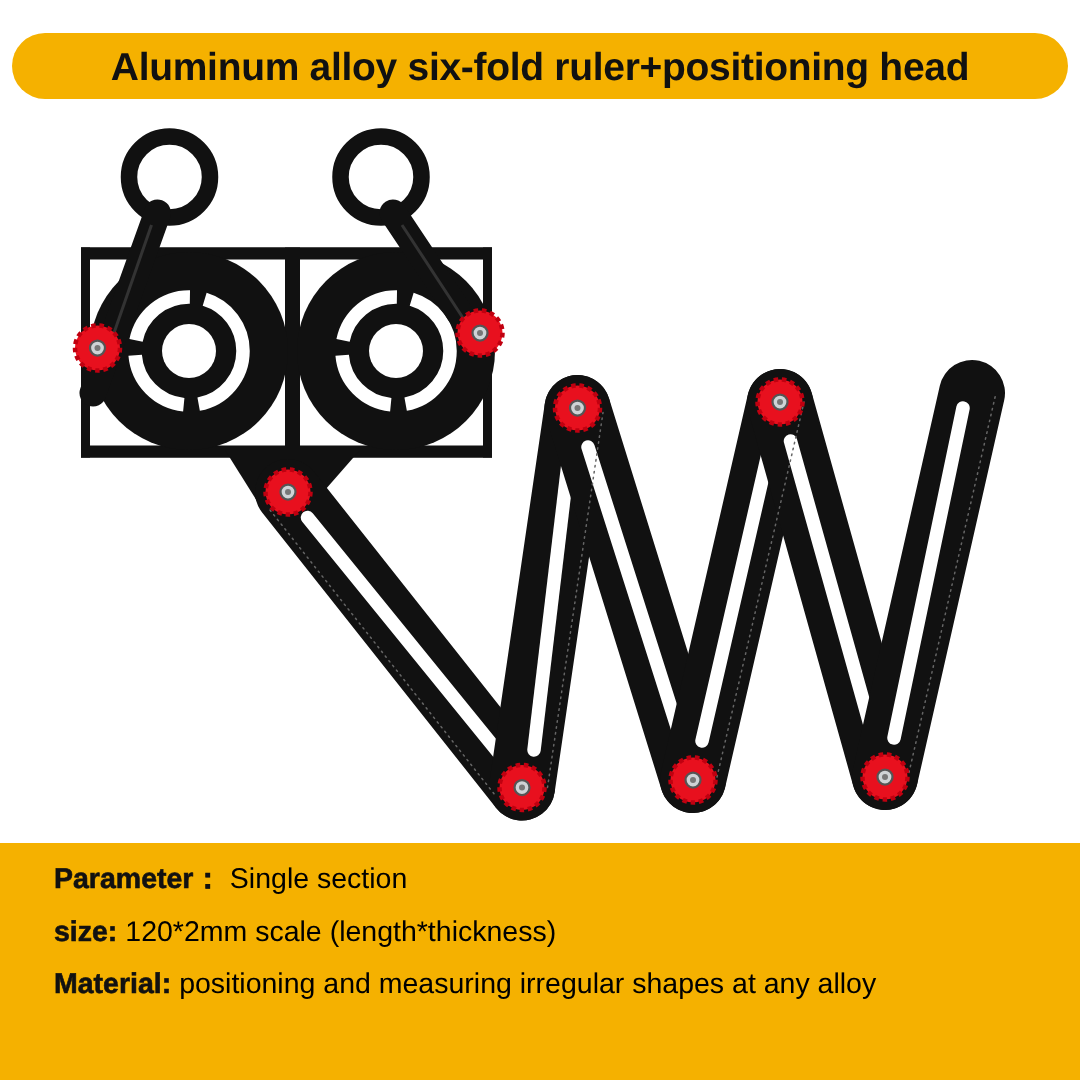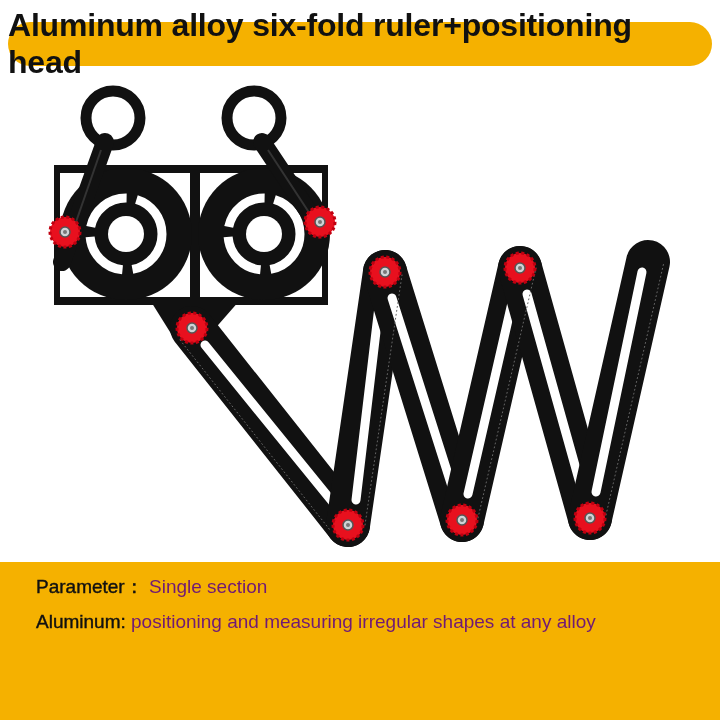--- a/index.html
+++ b/index.html
@@ -3,31 +3,31 @@
 <meta charset="utf-8">
 <style>
   html, body { margin:0; padding:0; }
   body { width:720px; height:720px; background:#ffffff; position:relative; overflow:hidden; font-family:"Liberation Sans", sans-serif; }
   .header-pill {
     position:absolute; left:8px; top:22px; width:704px; height:44px;
     background:#f5b100; border-radius:22px;
     display:flex; align-items:center; justify-content:center;
   }
   .header-pill h1 {
-    margin:0; font-size:32px; font-weight:bold; color:#111111; letter-spacing:-0.2px;
+    margin:0; font-size:26px; font-weight:bold; color:#111111; letter-spacing:-0.2px;
     font-family:"Liberation Sans", sans-serif;
   }
   .product { position:absolute; left:0; top:70px; width:720px; height:490px; }
   .info-panel {
     position:absolute; left:0; top:562px; width:720px; height:158px;
     background:#f5b100; box-sizing:border-box; padding:10px 0 0 36px;
   }
   .info-line { font-size:19px; color:#1a1a1a; height:35px; line-height:30px; white-space:nowrap; font-family:"Liberation Sans", sans-serif; }
-  .info-line .lbl { font-weight:normal; color:#111; -webkit-text-stroke:0.4px #111; }
-  .info-line .val { color:#701a75; }
+  .info-line .lbl { font-weight:bold; color:#111; -webkit-text-stroke:0.4px #111; }
+  .info-line .val { color:#000000; }
   .gap { display:inline-block; width:40px; }
 </style>
 </head>
 <body>
 
 <div class="header-pill">
   <h1>Aluminum alloy six-fold ruler+positioning head</h1>
 </div>
 
 <div class="product">
@@ -109,15 +109,18 @@
       <use href="#knob" x="590" y="518"></use>
     </g>
   </svg>
 </div>
 
 <div class="info-panel">
   <div class="info-line">
     <span class="lbl">Parameter：</span><span class="val"> Single section</span>
   </div>
   <div class="info-line">
-    <span class="lbl">Aluminum:</span><span class="val"> positioning and measuring irregular shapes at any alloy</span>
+    <span class="lbl">size:</span><span class="val"> 120*2mm scale (length*thickness)</span>
+  </div>
+  <div class="info-line">
+    <span class="lbl">Material:</span><span class="val"> positioning and measuring irregular shapes at any alloy</span>
   </div>
 </div>
 
 </body></html>

